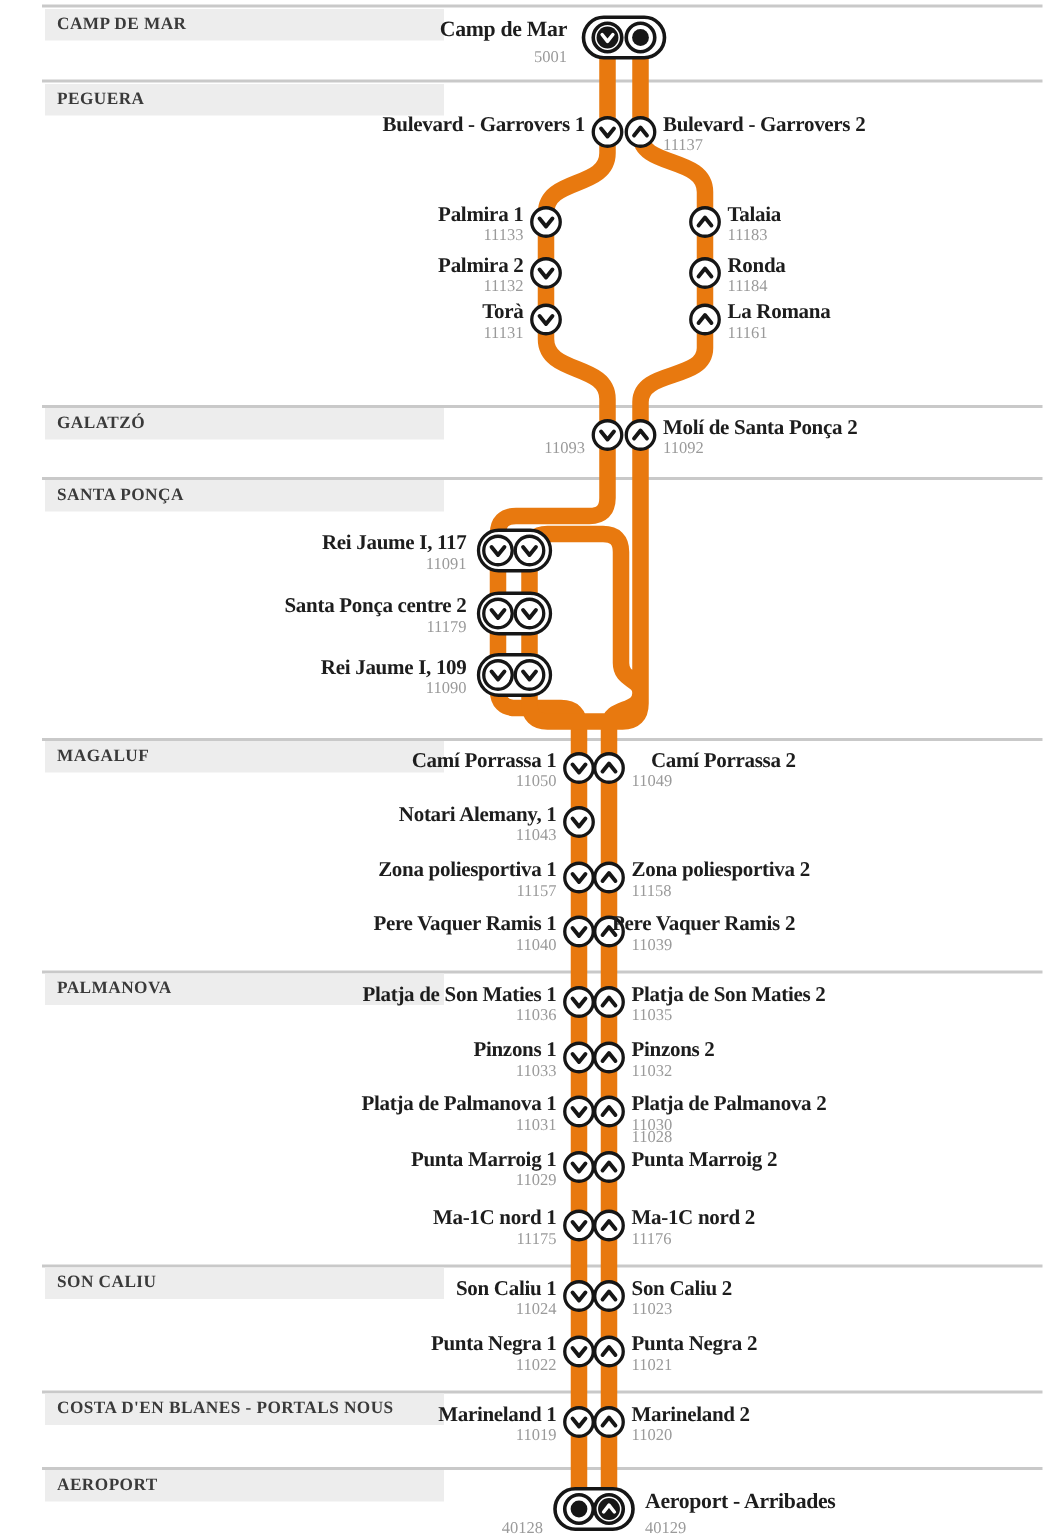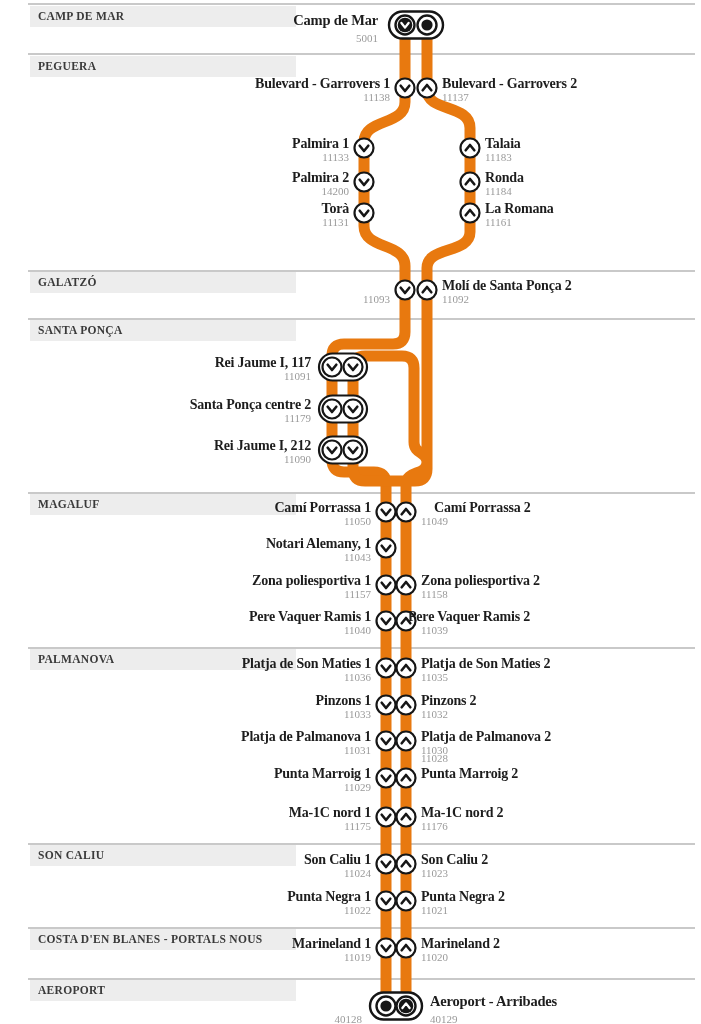--- a/index.html
+++ b/index.html
@@ -157,48 +157,47 @@
       <rect x="370" y="992.5" width="52" height="27" rx="13.5" fill="#ffffff" stroke="#161616" stroke-width="2.4"></rect>
       <use href="#tdot" x="386" y="1006"></use>
       <use href="#tiu" x="406" y="1006"></use>
     </g>
   </svg>
 
   <div class="nm tn L" style="top:13px;width:378px">Camp de Mar</div>
   <div class="cd L" style="top:32px;width:378px">5001</div>
 
   <div class="nm L" style="top:76px;width:390px">Bulevard - Garrovers 1</div>
-  <div class="cd L" style="top:91px;width:390px">11138</div>
   <div class="nm R" style="top:76px;left:442px">Bulevard - Garrovers 2</div>
   <div class="cd R" style="top:91px;left:442px">11137</div>
 
   <div class="nm L" style="top:136px;width:349px">Palmira 1</div>
   <div class="cd L" style="top:151px;width:349px">11133</div>
   <div class="nm R" style="top:136px;left:485px">Talaia</div>
   <div class="cd R" style="top:151px;left:485px">11183</div>
 
   <div class="nm L" style="top:170px;width:349px">Palmira 2</div>
-  <div class="cd L" style="top:185px;width:349px">14200</div>
+  <div class="cd L" style="top:185px;width:349px">11132</div>
   <div class="nm R" style="top:170px;left:485px">Ronda</div>
   <div class="cd R" style="top:185px;left:485px">11184</div>
 
   <div class="nm L" style="top:201px;width:349px">Torà</div>
   <div class="cd L" style="top:216px;width:349px">11131</div>
   <div class="nm R" style="top:201px;left:485px">La Romana</div>
   <div class="cd R" style="top:216px;left:485px">11161</div>
 
   <div class="cd L" style="top:293px;width:390px">11093</div>
   <div class="nm R" style="top:278px;left:442px">Molí de Santa Ponça 2</div>
   <div class="cd R" style="top:293px;left:442px">11092</div>
 
   <div class="nm L" style="top:355px;width:311px">Rei Jaume I, 117</div>
   <div class="cd L" style="top:370px;width:311px">11091</div>
   <div class="nm L" style="top:397px;width:311px">Santa Ponça centre 2</div>
   <div class="cd L" style="top:412px;width:311px">11179</div>
-  <div class="nm L" style="top:438px;width:311px">Rei Jaume I, 212</div>
+  <div class="nm L" style="top:438px;width:311px">Rei Jaume I, 109</div>
   <div class="cd L" style="top:453px;width:311px">11090</div>
 
   <div class="nm L" style="top:500px;width:371px">Camí Porrassa 1</div>
   <div class="cd L" style="top:515px;width:371px">11050</div>
   <div class="nm R" style="top:500px;left:434px">Camí Porrassa 2</div>
   <div class="cd R" style="top:515px;left:421px">11049</div>
 
   <div class="nm L" style="top:536px;width:371px">Notari Alemany, 1</div>
   <div class="cd L" style="top:551px;width:371px">11043</div>
 

